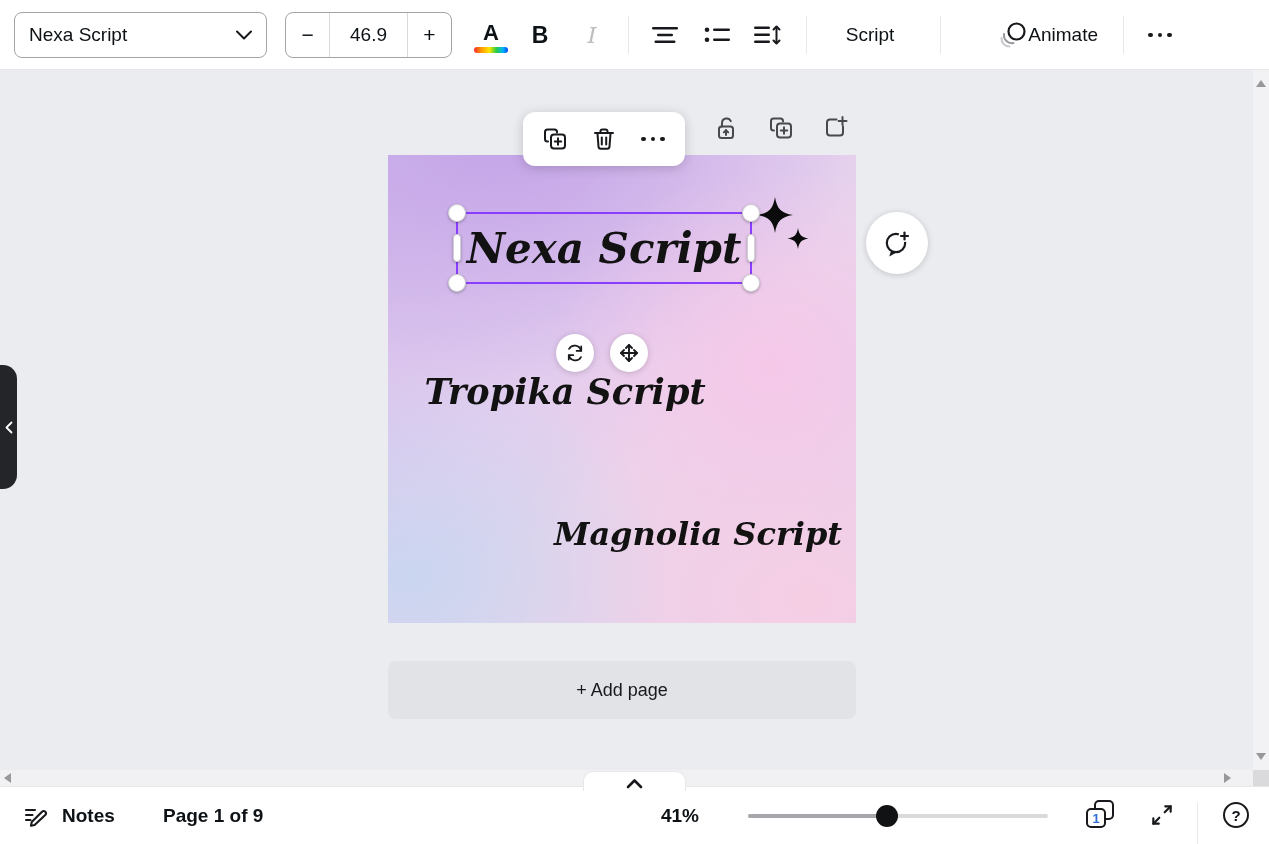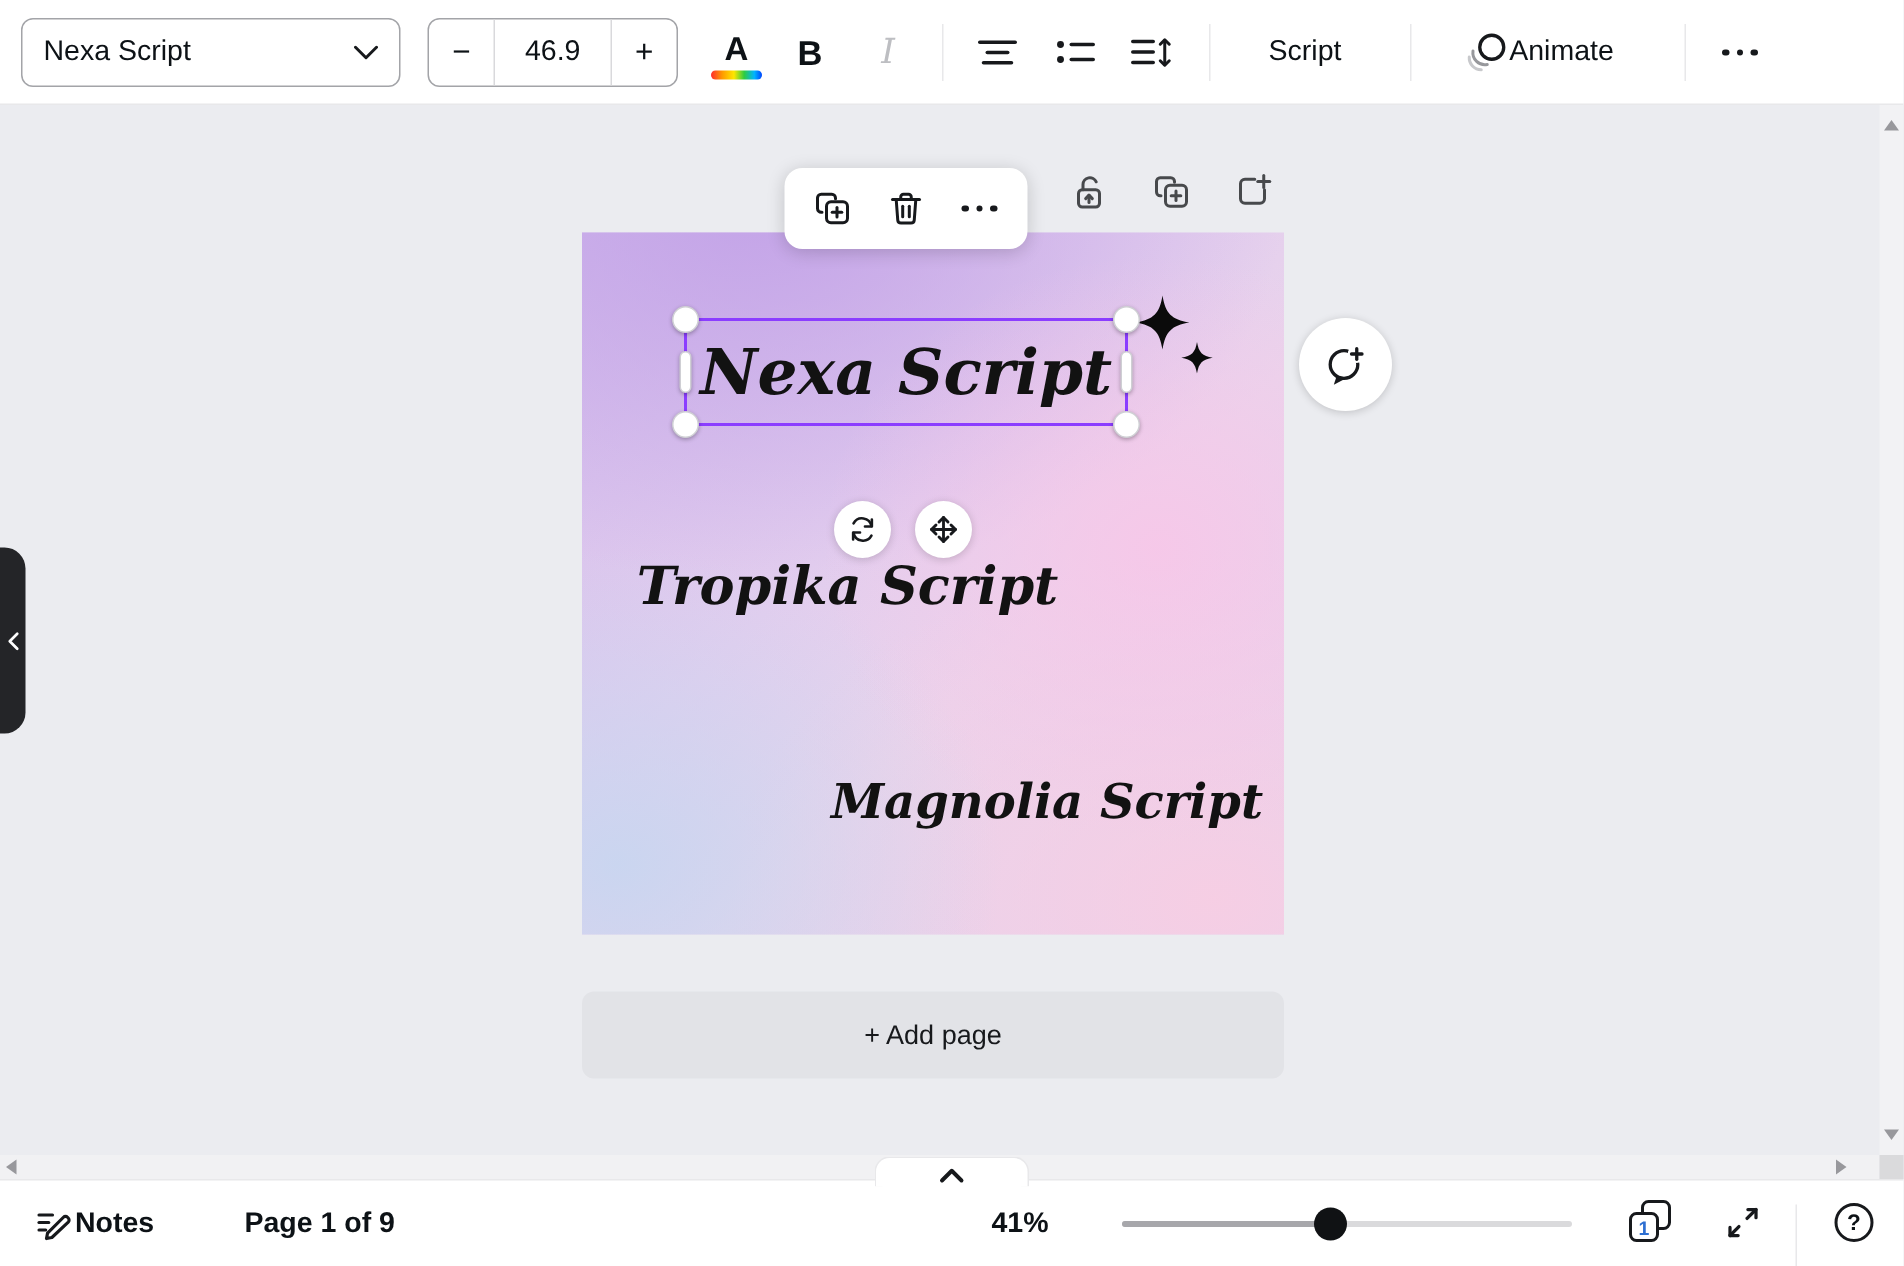--- a/index.html
+++ b/index.html
@@ -25,21 +25,21 @@
             justify-content:center; cursor:pointer; border-radius:8px; }
   .color-btn { left:471px; width:40px; flex-direction:column; }
   .color-A { font-size:22px; font-weight:700; line-height:22px; margin-top:5px; }
   .rainbow { width:34px; height:6px; border-radius:3px; margin-top:3px;
              background:linear-gradient(90deg,#ff2d2d 0%,#ff9a00 22%,#ffe600 45%,#2ecc40 65%,#00b4ff 85%,#0045ff 100%); }
   .bold-btn { left:522px; width:36px; font-size:23px; font-weight:800; }
   .italic-btn { left:574px; width:36px; font-size:23px; font-style:italic;
                 font-family:"DejaVu Serif", serif; color:#bdbec2; }
   .vdiv { position:absolute; top:16px; height:38px; width:1px; background:#e8e8ea; }
   .effects-btn { left:828px; width:84px; font-size:19px; font-weight:500; }
-  .animate-btn { left:953px; width:145px; font-size:19px; font-weight:500; gap:1px; }
+  .animate-btn { left:953px; width:145px; font-size:19px; font-weight:500; gap:1px;justify-content:flex-end; }
   .more-btn { left:1136px; width:48px; gap:5px; }
   .dot { width:4.5px; height:4.5px; border-radius:50%; background:#17191c; }
 
   
   #vscroll { position:absolute; left:1253px; top:70px; width:16px; height:700px; background:#f2f2f4; }
   #hscroll { position:absolute; left:0; top:770px; width:1253px; height:16px; background:#f1f1f3; }
   #scroll-corner { position:absolute; left:1253px; top:770px; width:16px; height:16px; background:#dadadc; }
   .tri-up { width:0;height:0;border-left:5.5px solid transparent;border-right:5.5px solid transparent;border-bottom:7px solid #98989c; }
   .tri-down { width:0;height:0;border-left:5.5px solid transparent;border-right:5.5px solid transparent;border-top:7px solid #98989c; }
   .tri-left { width:0;height:0;border-top:5.5px solid transparent;border-bottom:5.5px solid transparent;border-right:7px solid #98989c; }
@@ -103,21 +103,21 @@
   
   #center-tab { position:absolute; left:583px; top:771px; width:103px; height:20px;
                 background:#fff; border:1px solid #e8e8ea; border-bottom:none;
                 border-radius:10px 10px 0 0; z-index:45; display:flex;
                 align-items:flex-end; justify-content:center; cursor:pointer; }
 
   
   #bottombar { position:absolute; left:0; top:786px; width:1269px; height:58px;
                background:#fff; border-top:1px solid #e8e8ea; z-index:44; }
   .bb-item { position:absolute; display:flex; align-items:center; cursor:pointer; }
-  #notes-btn { left:22px; top:10px; height:38px; font-size:19px; font-weight:600; }
+  #notes-btn { left:22px; top:10px; height:38px; gap:12px; font-size:19px; font-weight:600; }
   #page-indicator { left:163px; top:10px; height:38px; font-size:19px; font-weight:600; cursor:default; }
   #zoom-label { left:655px; top:10px; width:50px; height:38px; justify-content:center;
                 font-size:19px; font-weight:600; cursor:default; }
   #zoom-slider { left:748px; top:18px; width:300px; height:22px; }
   .track { position:absolute; left:0; top:9px; width:300px; height:4px; border-radius:2px; background:#dadadc; }
   .track-fill { position:absolute; left:0; top:9px; width:139px; height:4px; border-radius:2px; background:#a7a7ab; }
   .thumb { position:absolute; left:128px; top:0; width:22px; height:22px; border-radius:50%; background:#101214; }
   #pages-btn { left:1081px; top:8px; width:40px; height:40px; justify-content:center; }
   .pages-icon { position:relative; width:32px; height:32px; }
   .pages-back { position:absolute; left:9px; top:1px; width:20px; height:20px;

